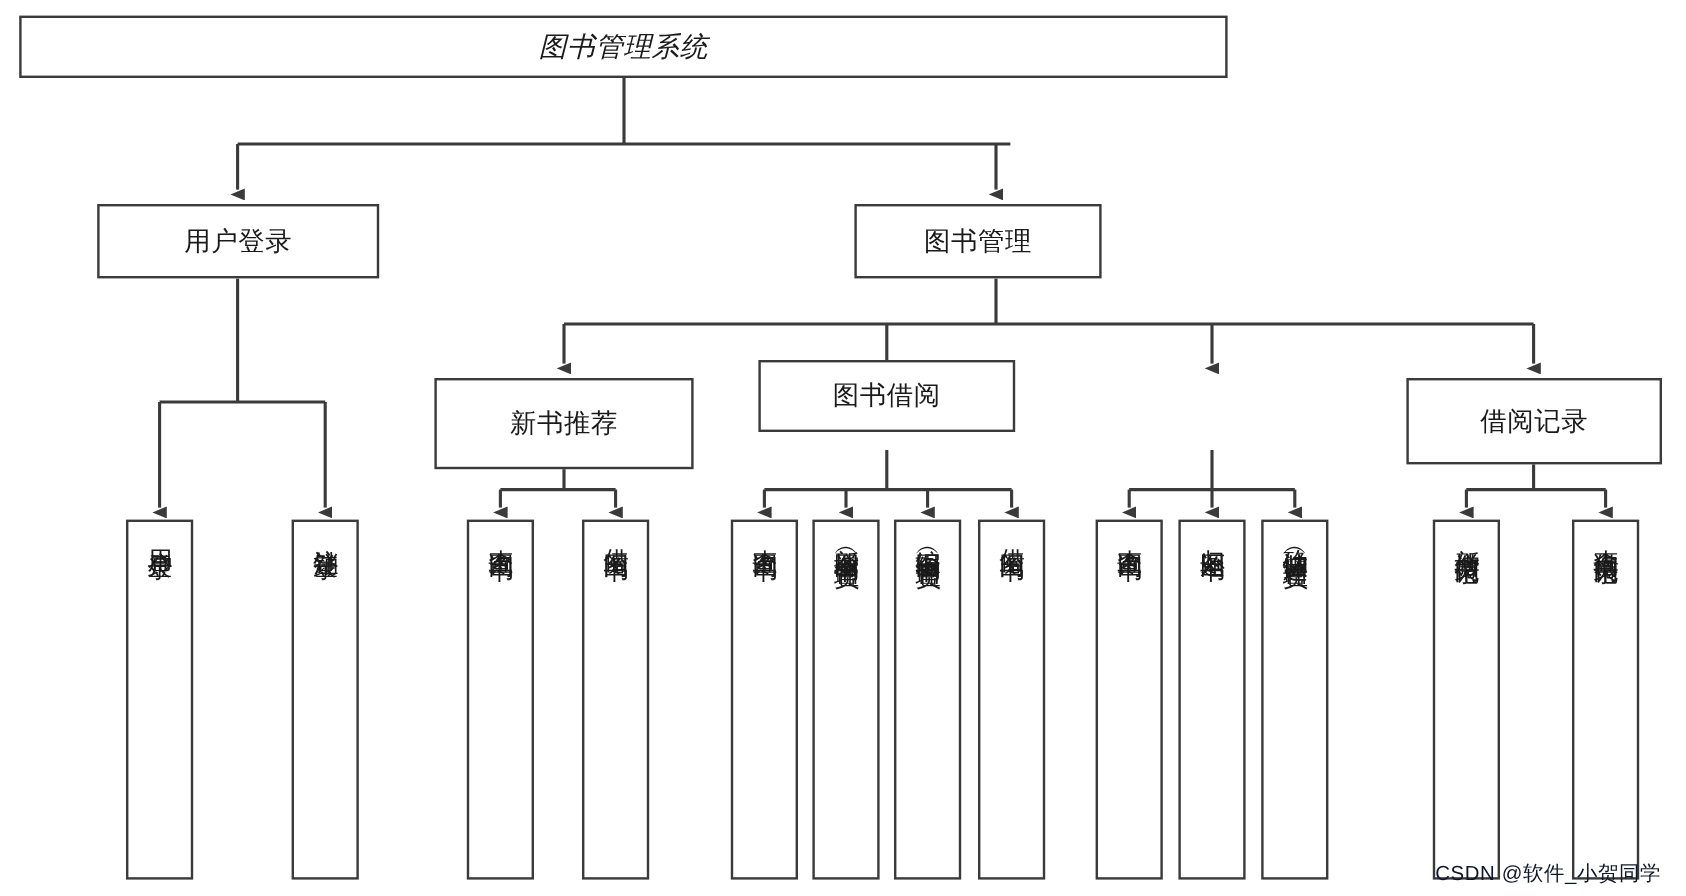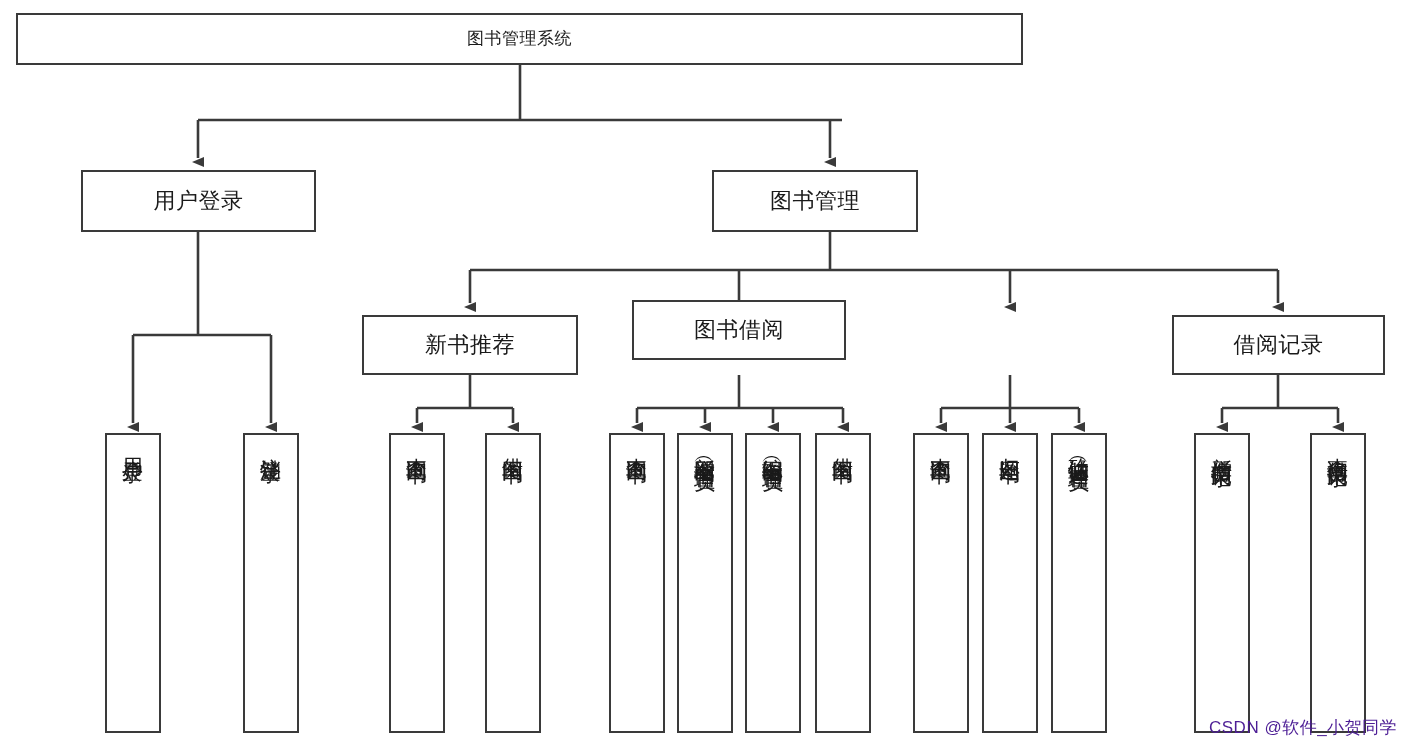--- a/index.html
+++ b/index.html
@@ -40,44 +40,44 @@
     text-align: center;
     line-height: 1.05;
     white-space: nowrap;
   }
   
   .node.horiz .label {
     font-size: 22px;
     letter-spacing: 0.5px;
   }
   #node-root .label {
-    font-size: 17px;
+    font-size: 23px;
+    font-style: italic;
   }
   
   .node.vert {
     align-items: flex-start;
     justify-content: center;
     padding-top: 6px;
   }
   .node.vert .label {
     writing-mode: vertical-rl;
     text-orientation: upright;
     font-size: 21px;
     line-height: 1;
     letter-spacing: 2px;
     white-space: nowrap;
   }
   .watermark {
     position: absolute;
     font-size: 17px;
-    color: #4c1d95;
+    color: #0f172a;
     white-space: nowrap;
     z-index: 5;
     letter-spacing: 0.5px;
-    margin-left: 13px;
   }
 </style>
 </head>
 <body>
 
 <div id="canvas">
 
   <svg class="wires" viewBox="0 0 1405 747" xmlns="http://www.w3.org/2000/svg">
     <defs>
       <marker id="arrow" markerWidth="10" markerHeight="12" refX="1" refY="6" orient="auto" markerUnits="userSpaceOnUse">
@@ -132,27 +132,27 @@
     <span class="label">图书管理系统</span>
   </div>
 
   <div class="node horiz" style="left:81px; top:170px; width:235px; height:62px;">
     <span class="label">用户登录</span>
   </div>
   <div class="node horiz" style="left:712px; top:170px; width:206px; height:62px;">
     <span class="label">图书管理</span>
   </div>
 
-  <div class="node horiz" style="left:362px; top:315px; width:216px; height:60px;align-items:center;">
+  <div class="node horiz" style="left:362px; top:315px; width:216px; height:76px;align-items:center;">
     <span class="label">新书推荐</span>
   </div>
   <div class="node horiz" style="left:632px; top:300px; width:214px; height:60px;">
     <span class="label">图书借阅</span>
   </div>
-  <div class="node horiz" style="left:1172px; top:315px; width:213px; height:60px;">
+  <div class="node horiz" style="left:1172px; top:315px; width:213px; height:72px;">
     <span class="label">借阅记录</span>
   </div>
 
   <div class="node vert" style="left:105px; top:433px; width:56px; height:300px;">
     <span class="label">用户登录</span>
   </div>
   <div class="node vert" style="left:243px; top:433px; width:56px; height:300px;">
     <span class="label">注销登录</span>
   </div>
 

